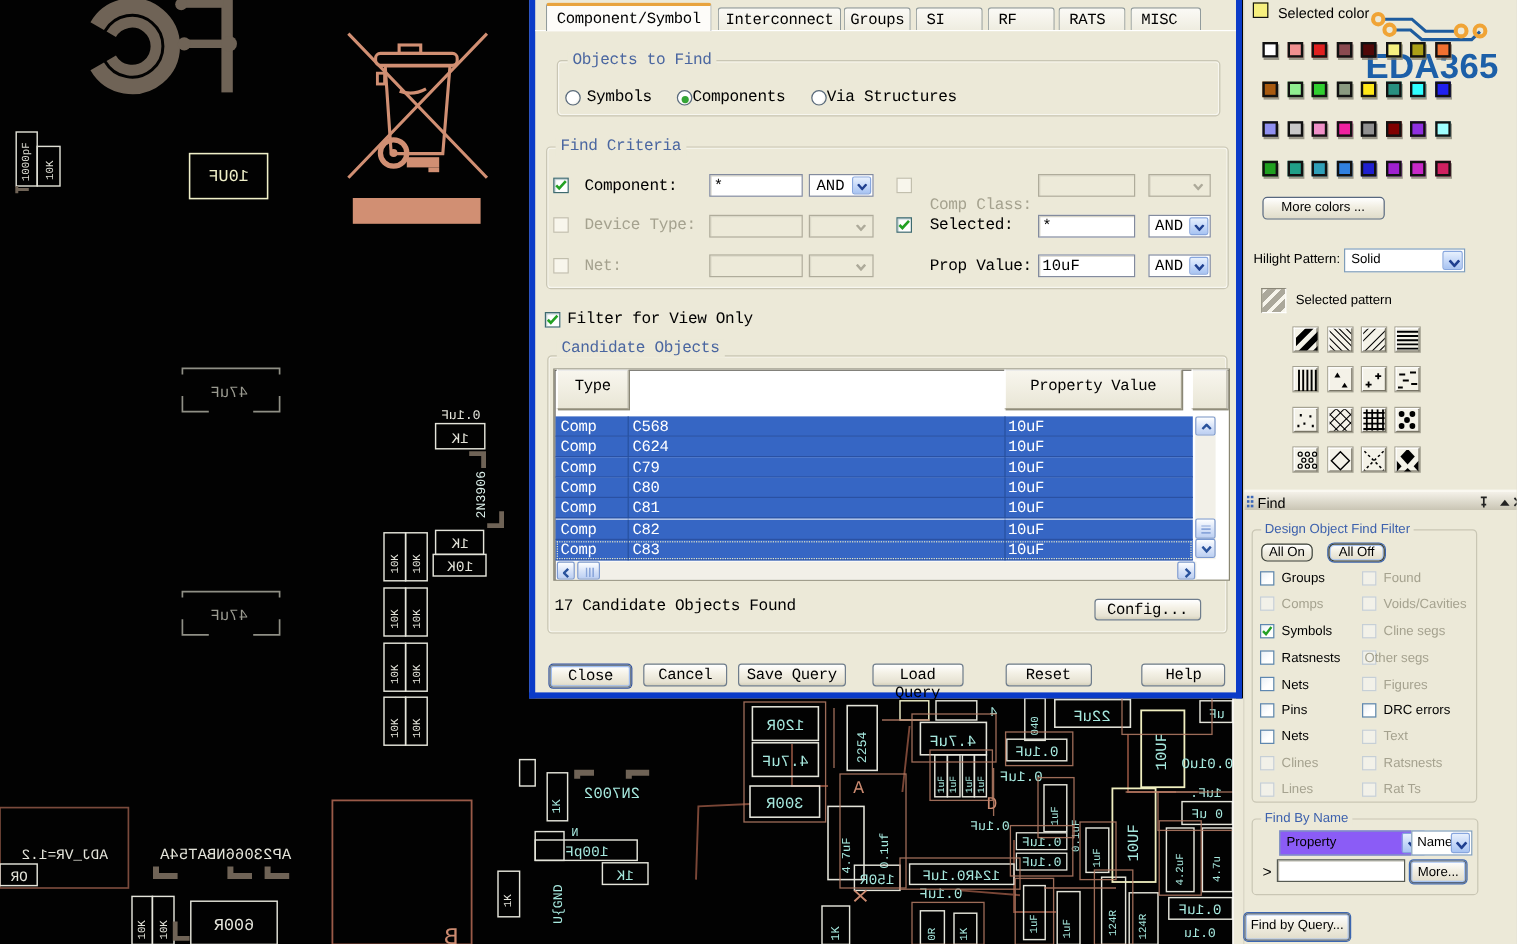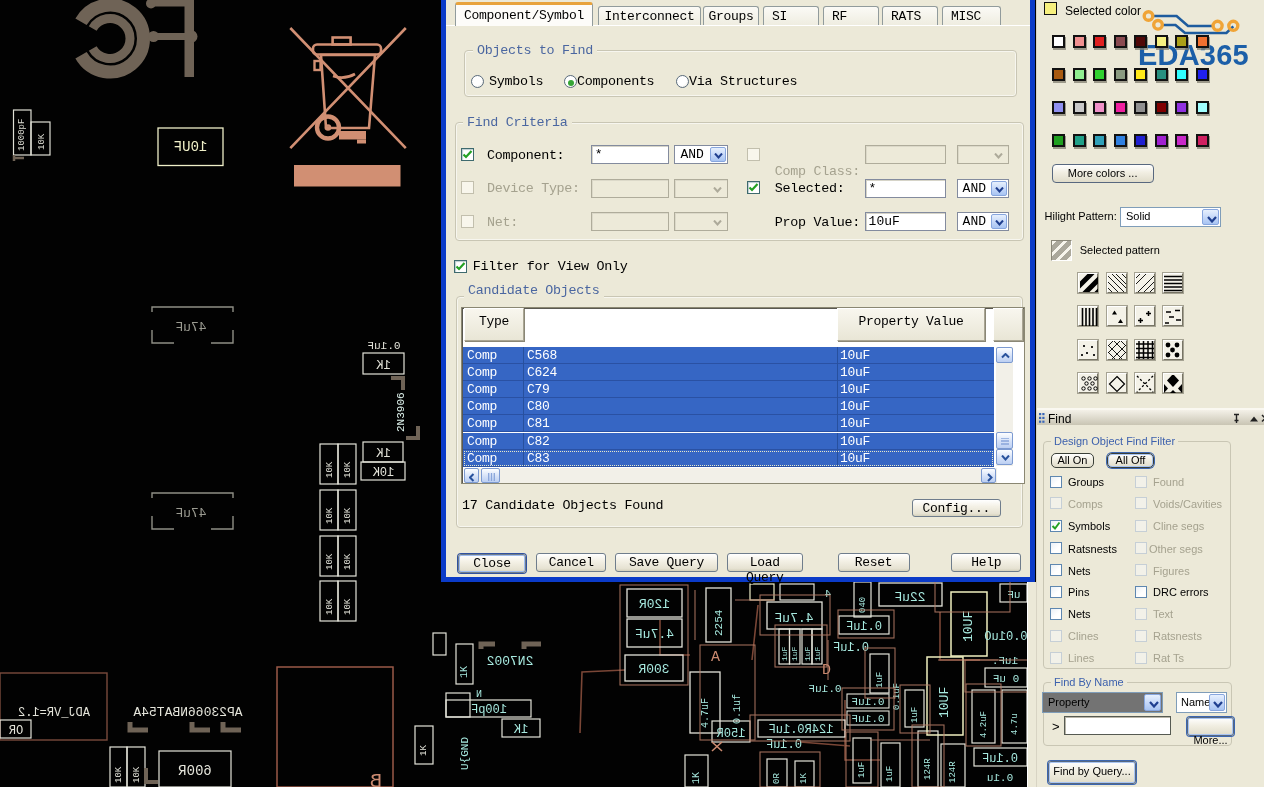--- a/index.html
+++ b/index.html
@@ -487,21 +487,21 @@
           <svg style="position:absolute;left:5px;top:3.5px" width="6" height="9">
             <path d="M1,1 L4.5,4.5 L1,8" stroke="#29529C" stroke-width="2" fill="none"></path>
           </svg>
         </div>
  </div>
  <div class="lbl" style="left:16px;top:498px">17 Candidate Objects Found</div>
  <div class="btn" style="left:466px;top:498.6px;width:88.6px;height:18.8px">Config...</div>
 
  <div class="btn btnfoc" style="left:12px;top:553.5px;width:68px;height:19px">Close</div>
  <div class="btn" style="left:90.3px;top:553px;width:69.7px;height:19px">Cancel</div>
- <div class="btn" style="left:168.9px;top:553px;width:103px;height:19px">Save Query</div>
+ <div class="btn" style="left:168.9px;top:553px;width:90px;height:19px">Save Query</div>
  <div class="btn" style="left:280.7px;top:553px;width:76px;height:19px">Load Query</div>
  <div class="btn" style="left:391.6px;top:553px;width:72px;height:19px">Reset</div>
  <div class="btn" style="left:505.4px;top:553px;width:69.7px;height:19px">Help</div>
 </div>
 
 <div id="rp">
 <div class="sw" style="left:7px;top:2px;width:13px;height:13px;border-width:1.5px;background:#F7F07E;box-shadow:none"></div>
 <div class="plbl" style="left:28px;top:4px;font-size:12px">Selected color</div>
 <div class="sw" style="left:15px;top:35px;background:#FFFFFF"></div>
 <div class="sw" style="left:35.5px;top:35px;background:#F09090"></div>
@@ -710,46 +710,46 @@
 <div class="plbl dis" style="left:31px;top:630.1px">Clines</div>
 <div class="pcb pcbd" style="left:13px;top:651.7px"></div>
 <div class="plbl dis" style="left:31px;top:652.2px">Lines</div>
 <div class="pcb pcbd" style="left:98px;top:475.7px"></div>
 <div class="plbl dis" style="left:116px;top:476.2px">Found</div>
 <div class="pcb pcbd" style="left:98px;top:497.3px"></div>
 <div class="plbl dis" style="left:116px;top:497.8px">Voids/Cavities</div>
 <div class="pcb pcbd" style="left:98px;top:519.7px"></div>
 <div class="plbl dis" style="left:116px;top:520.2px">Cline segs</div>
 <div class="pcb pcbd" style="left:98px;top:542.4px"></div>
-<div class="plbl dis" style="left:112px;top:542.9px">Other segs</div>
+<div class="plbl dis" style="left:100px;top:542.9px">Other segs</div>
 <div class="pcb pcbd" style="left:98px;top:564px"></div>
 <div class="plbl dis" style="left:116px;top:564.5px">Figures</div>
 <div class="pcb" style="left:98px;top:585.9px"></div>
 <div class="plbl" style="left:116px;top:586.4px">DRC errors</div>
 <div class="pcb pcbd" style="left:98px;top:607.8px"></div>
 <div class="plbl dis" style="left:116px;top:608.3px">Text</div>
 <div class="pcb pcbd" style="left:98px;top:629.6px"></div>
 <div class="plbl dis" style="left:116px;top:630.1px">Ratsnests</div>
 <div class="pcb pcbd" style="left:98px;top:651.7px"></div>
 <div class="plbl dis" style="left:116px;top:652.2px">Rat Ts</div>
 <div class="pgrp" style="left:6px;top:682px;width:189px;height:64px"></div>
 <div class="pglab" style="left:14px;top:675.5px">Find By Name</div>
-<div style="position:absolute;left:5px;top:692px;width:121px;height:21px;background:#737373;border:1px solid #7F9DB9">
+<div style="position:absolute;left:29px;top:692px;width:121px;height:21px;background:#8b5cf6;border:1px solid #7F9DB9">
         <span style="position:absolute;left:5px;top:3px">Property</span>
         <span class="ab" style="width:17px">
           <svg class="chev" style="left:3.5px;top:6px" width="10" height="7">
             <path d="M1,1 L5,5.5 L9,1" stroke="#1F3F8F" stroke-width="2.2" fill="none"></path>
           </svg>
         </span>
       </div>
 <div style="position:absolute;left:139px;top:692px;width:50.5px;height:21px;background:#fff;border:1px solid #7F9DB9">
         <span style="position:absolute;left:4px;top:3px">Name</span>
         <span class="ab" style="width:16px">
           <svg class="chev" style="left:3px;top:6px" width="10" height="7">
             <path d="M1,1 L5,5.5 L9,1" stroke="#1F3F8F" stroke-width="2.2" fill="none"></path>
           </svg>
         </span>
       </div>
 <div class="plbl" style="left:15px;top:719px;font-size:13px">&gt;</div>
 <div style="position:absolute;left:27px;top:716px;width:107px;height:19px;background:#fff;border:1px solid #565A52;box-shadow:inset 1px 1px 0 #B8B5A8"></div>
-<div class="xbtn xfoc" style="left:150px;top:716.5px;width:47px;height:19px;padding-top:16px">More...</div>
-<div class="xbtn xfoc" style="left:11px;top:761px;width:88px;height:23px;padding-top:3px">Find by Query...</div>
+<div class="xbtn xfoc" style="left:138px;top:716.5px;width:47px;height:19px;padding-top:3px">More...</div>
+<div class="xbtn xfoc" style="left:0;top:761px;width:88px;height:23px;padding-top:3px">Find by Query...</div>
 </div>
 </div>
 </body></html>

